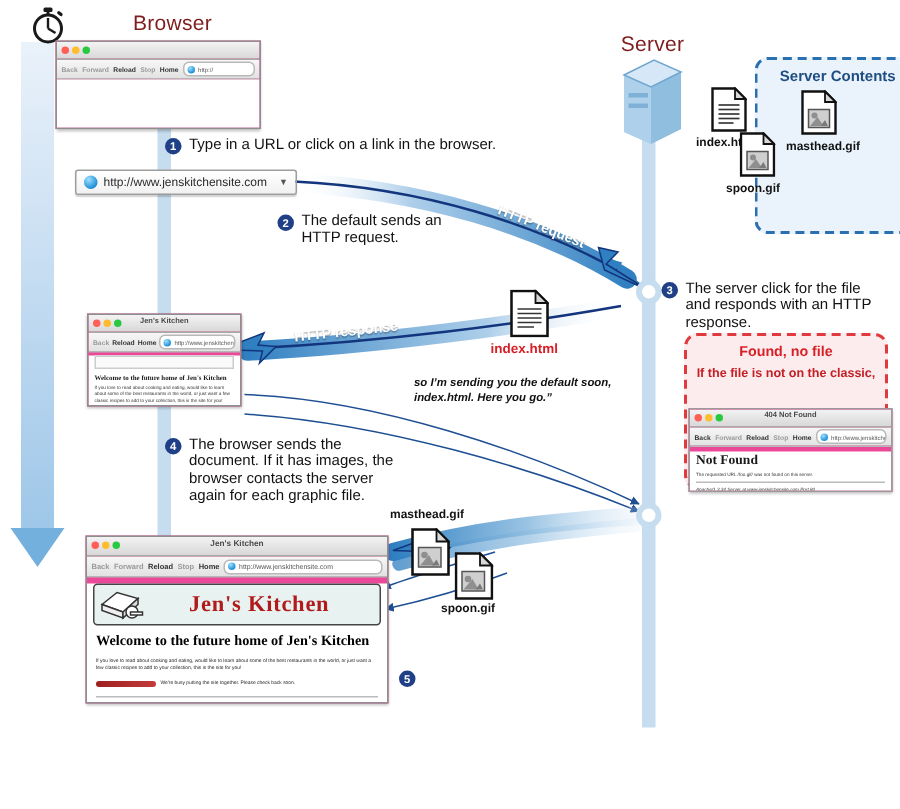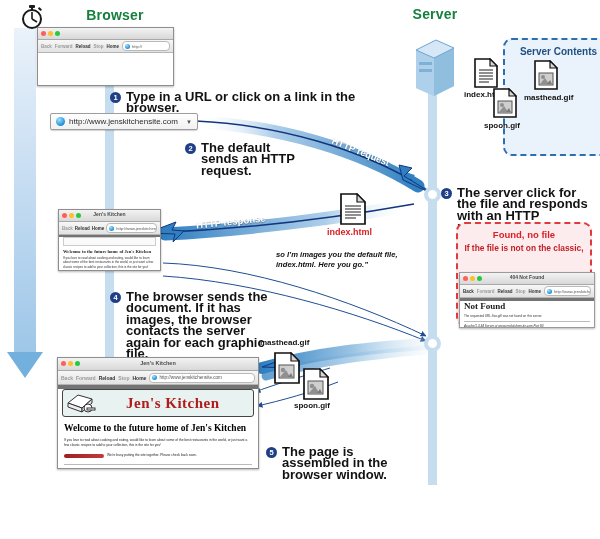--- a/index.html
+++ b/index.html
@@ -6,21 +6,21 @@
   body{
     width:600px;height:539px;position:relative;overflow:hidden;
     font-family:"Liberation Sans", sans-serif;
     color:#1a1a1a;
   }
   #stage{position:absolute;left:0;top:0;width:600px;height:539px;}
   .abs{position:absolute;}
 
   
   .col-title{
-    font-weight:bold;font-size:14px;color:#15803d;letter-spacing:0.2px;
+    font-weight:normal;font-size:14px;color:#7f1d1d;letter-spacing:0.2px;
     text-align:center;
   }
 
   
   .timeline-browser{
     position:absolute;left:14px;top:28px;width:22px;height:330px;
     background:linear-gradient(to bottom,#eaf2fa 0%,#cfe2f4 35%,#9dc6e8 100%);
   }
   .timeline-browser-head{
     position:absolute;left:7px;top:352px;width:0;height:0;
@@ -32,21 +32,21 @@
   .node{
     position:absolute;width:17px;height:17px;border-radius:50%;
     background:#ffffff;border:4px solid #c6dcef;box-sizing:border-box;
   }
 
   
   .stopwatch{position:absolute;left:19px;top:4px;width:26px;height:26px;}
 
   
   .win{
-    position:absolute;background:#737373;
+    position:absolute;background:#ec4899;
     border:1px solid #8e8e8e;
     box-shadow:0 1px 2px rgba(0,0,0,.28);
     overflow:hidden;
   }
   .win-title{
     height:11px;
     background:linear-gradient(to bottom,#f3f3f3,#d8d8d8);
     border-bottom:1px solid #a9a9a9;
     position:relative;
   }
@@ -91,21 +91,21 @@
   .urlbar .caret{margin-left:auto;font-size:6px;color:#555;}
 
   
   .step{position:absolute;display:flex;gap:5px;align-items:flex-start;}
   .bullet{
     flex:none;width:11px;height:11px;border-radius:50%;
     background:#1f3f86;color:#fff;font-size:7.5px;font-weight:bold;
     display:flex;align-items:center;justify-content:center;
     margin-top:1px;font-family:"Liberation Sans",sans-serif;
   }
-  .step-text{font-size:13px;line-height:11.4px;color:#121212;font-weight:700;}
+  .step-text{font-size:10px;line-height:11.4px;color:#121212;font-weight:400;}
 
   
   .contents-box{
     position:absolute;box-sizing:border-box;
     background:#eaf3fb;border:2px dashed #2a6fb0;border-radius:9px;
   }
   .contents-title{
     text-align:center;font-size:10px;font-weight:bold;color:#1f4e82;
     margin-top:6px;
   }
@@ -231,21 +231,21 @@
   <svg class="stopwatch" viewBox="0 0 26 26">
     <rect x="10" y="1" width="6" height="3" rx="1" fill="#1a1a1a"></rect>
     <rect x="12" y="3" width="2" height="3" fill="#1a1a1a"></rect>
     <circle cx="13" cy="15" r="9" fill="none" stroke="#1a1a1a" stroke-width="2"></circle>
     <path d="M13 15 L13 8" stroke="#1a1a1a" stroke-width="1.6"></path>
     <path d="M13 15 L18 18" stroke="#1a1a1a" stroke-width="1.6"></path>
     <rect x="19" y="4" width="4" height="2.2" rx="1" fill="#1a1a1a" transform="rotate(40 21 5)"></rect>
   </svg>
 
   <div class="col-title abs" style="left:50px;top:7px;width:130px;">Browser</div>
-  <div class="col-title abs" style="left:380px;top:6px;width:110px;">Server</div>
+  <div class="col-title abs" style="left:380px;top:21px;width:110px;">Server</div>
 
   <svg class="abs" style="left:408px;top:36px;" width="52" height="70">
     <polygon points="8,14 28,4 46,12 46,50 26,60 8,52" fill="#b9d6ee"></polygon>
     <polygon points="8,14 28,4 46,12 26,22" fill="#d6e8f7"></polygon>
     <polygon points="26,22 46,12 46,50 26,60" fill="#8fbede"></polygon>
     <polygon points="8,14 26,22 26,60 8,52" fill="#aed0ea"></polygon>
     <rect x="11" y="26" width="13" height="3" fill="#7fb0d6"></rect>
     <rect x="11" y="33" width="13" height="3" fill="#7fb0d6"></rect>
     <polygon points="8,14 28,4 46,12 26,22" fill="none" stroke="#6ea6d0" stroke-width="1"></polygon>
   </svg>
@@ -342,21 +342,21 @@
     <polygon points="17,1 25,9 17,9" fill="#d8d8d8" stroke="#111" stroke-width="1.2"></polygon>
     <g stroke="#333" stroke-width="1.1">
       <line x1="5" y1="13" x2="21" y2="13"></line>
         <line x1="5" y1="16" x2="21" y2="16"></line>
       <line x1="5" y1="19" x2="21" y2="19"></line>
         <line x1="5" y1="22" x2="21" y2="22"></line>
       <line x1="5" y1="25" x2="16" y2="25"></line>
     </g>
   </svg>
   <div class="idx-label" style="left:327px;top:227px;">index.html</div>
-  <div class="quote" style="left:276px;top:250px;">so I’m images you the default file,</div>
+  <div class="quote" style="left:276px;top:250px;">so I’m sending you the default soon,</div>
   <div class="quote" style="left:276px;top:260px;">index.html. Here you go.”</div>
 
   <div class="error-box" style="left:456px;top:222px;width:136px;height:104px;">
     <div class="error-title">Found, no file</div>
     <div class="error-sub">If the file is not on the classic,</div>
   </div>
 
   <div class="win" style="left:459px;top:272px;width:134px;height:54px;border-color:#9a9a9a;">
     <div class="win-title">
       <div class="lights">
@@ -477,16 +477,15 @@
         <span class="jk-p" style="margin:0;">We're busy putting the site together. Please check back soon.</span>
       </div>
 
       <div class="jk-rule"></div>
 
     </div>
   </div>
 
   <div class="step" style="left:266px;top:446px;width:140px;">
     <div class="bullet">5</div>
-    <div class="step-text">The page is assembled in the browser window.</div>
   </div>
 
 </div>
 
 </body></html>

